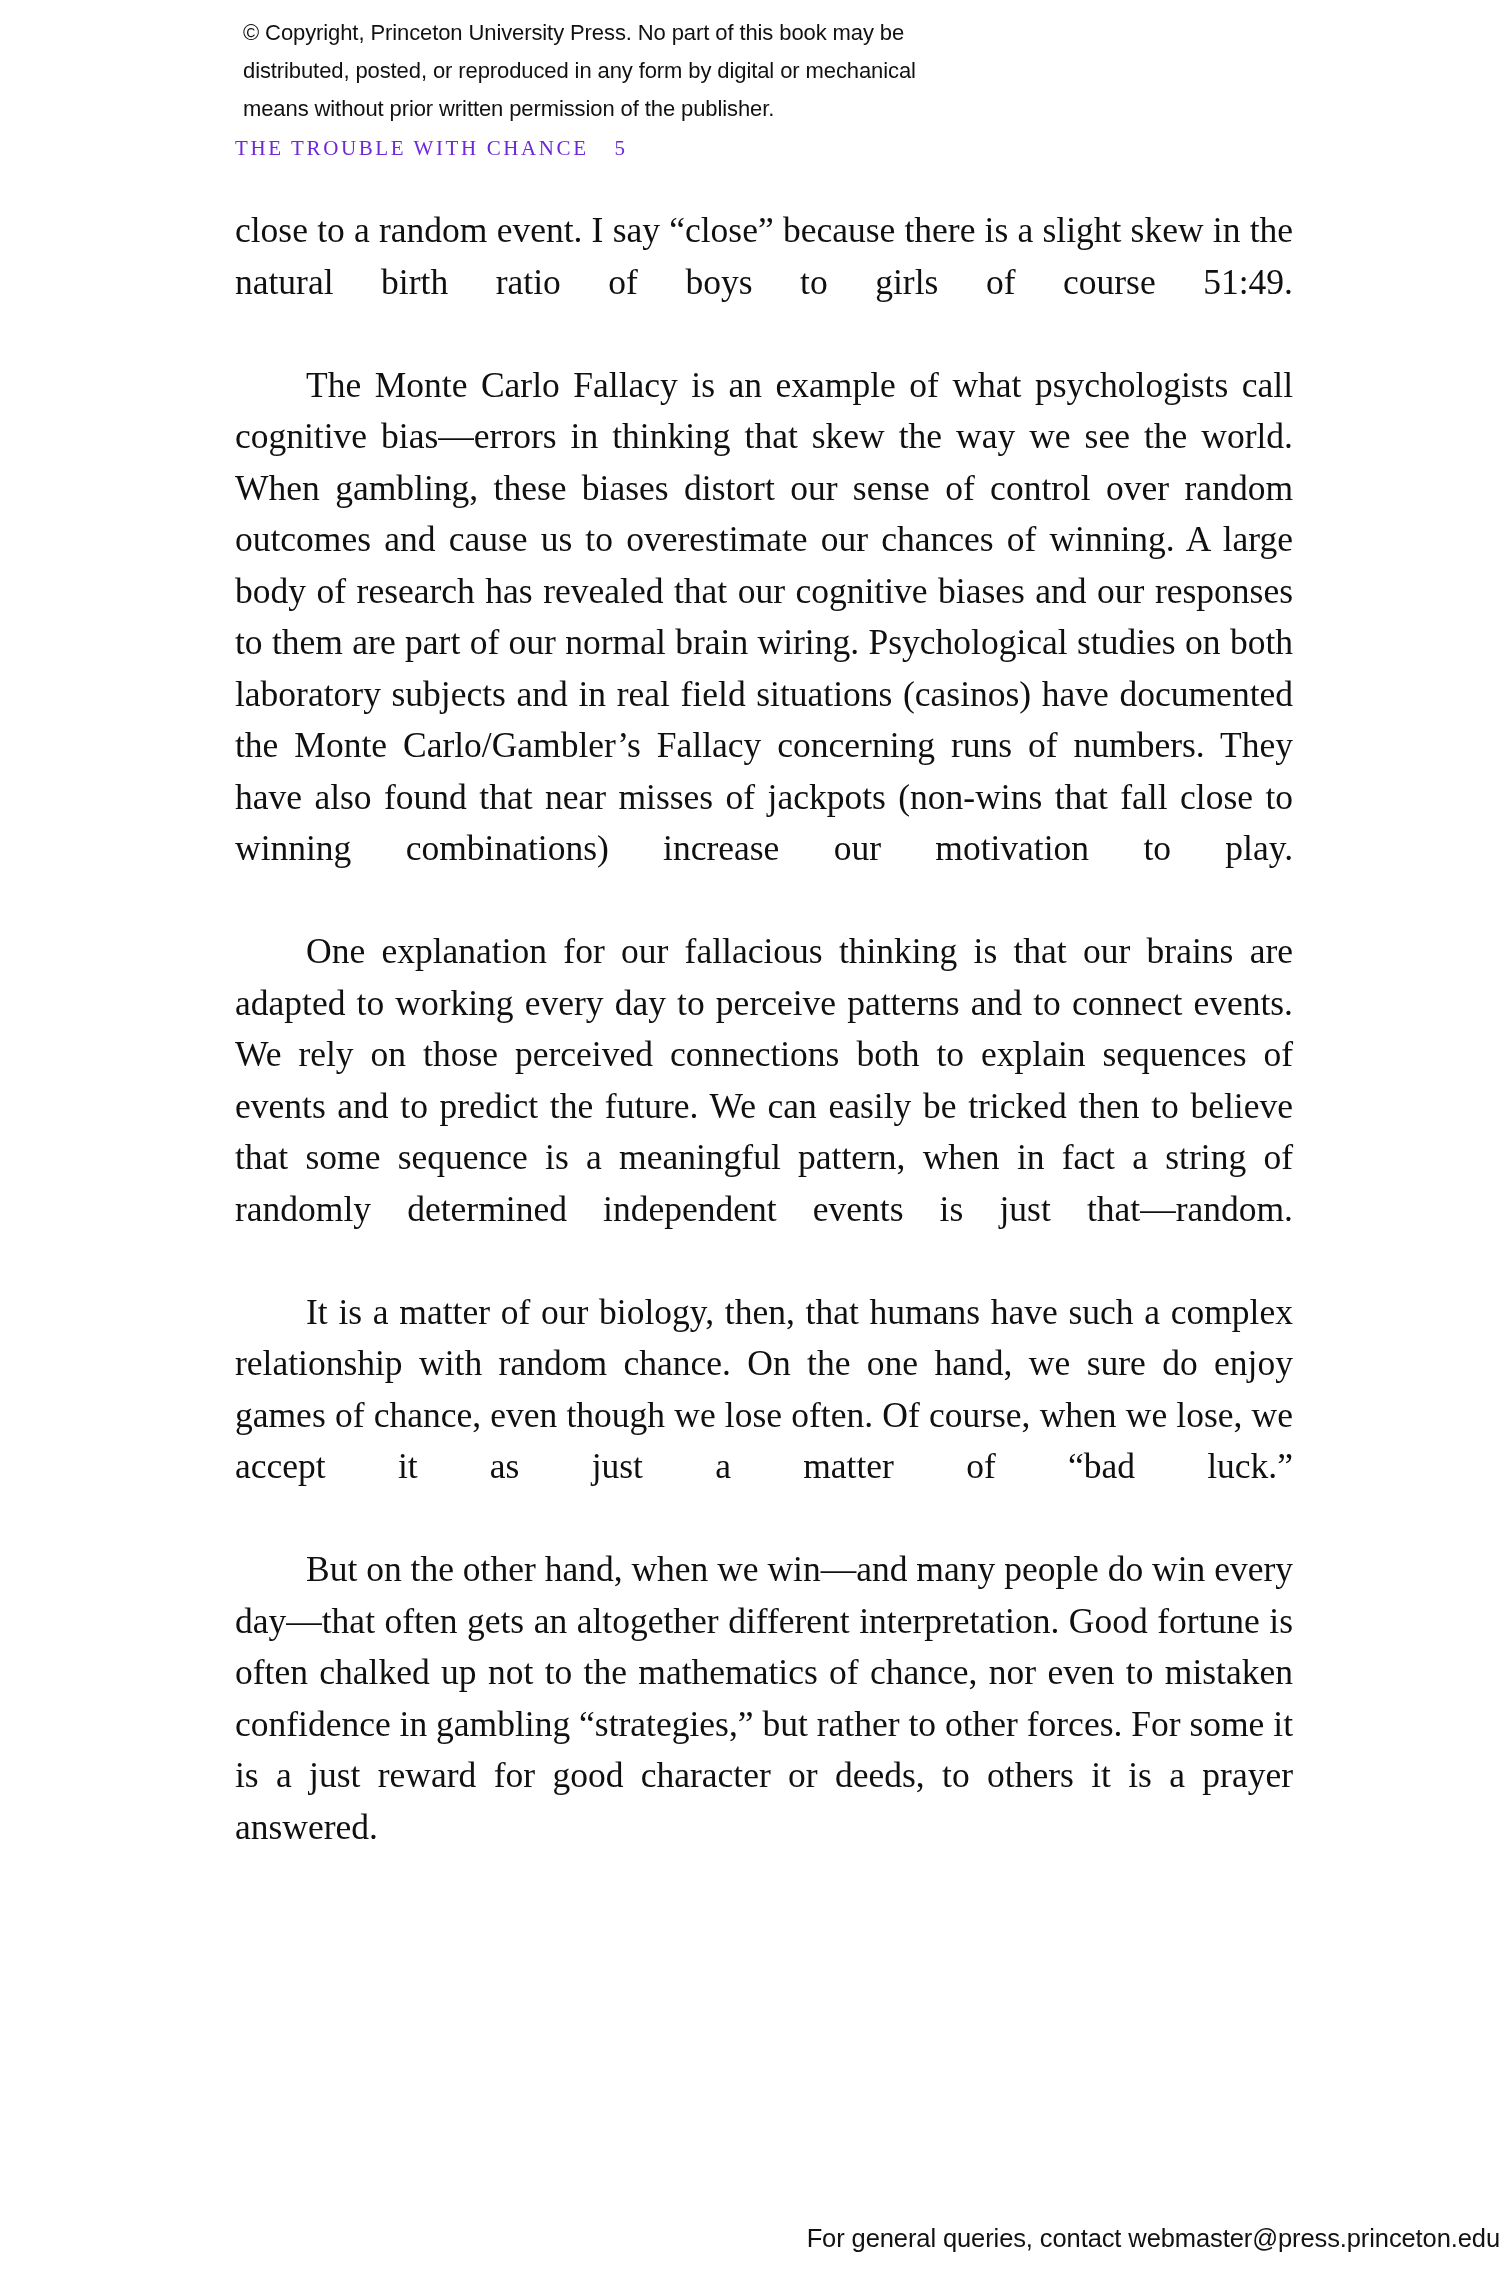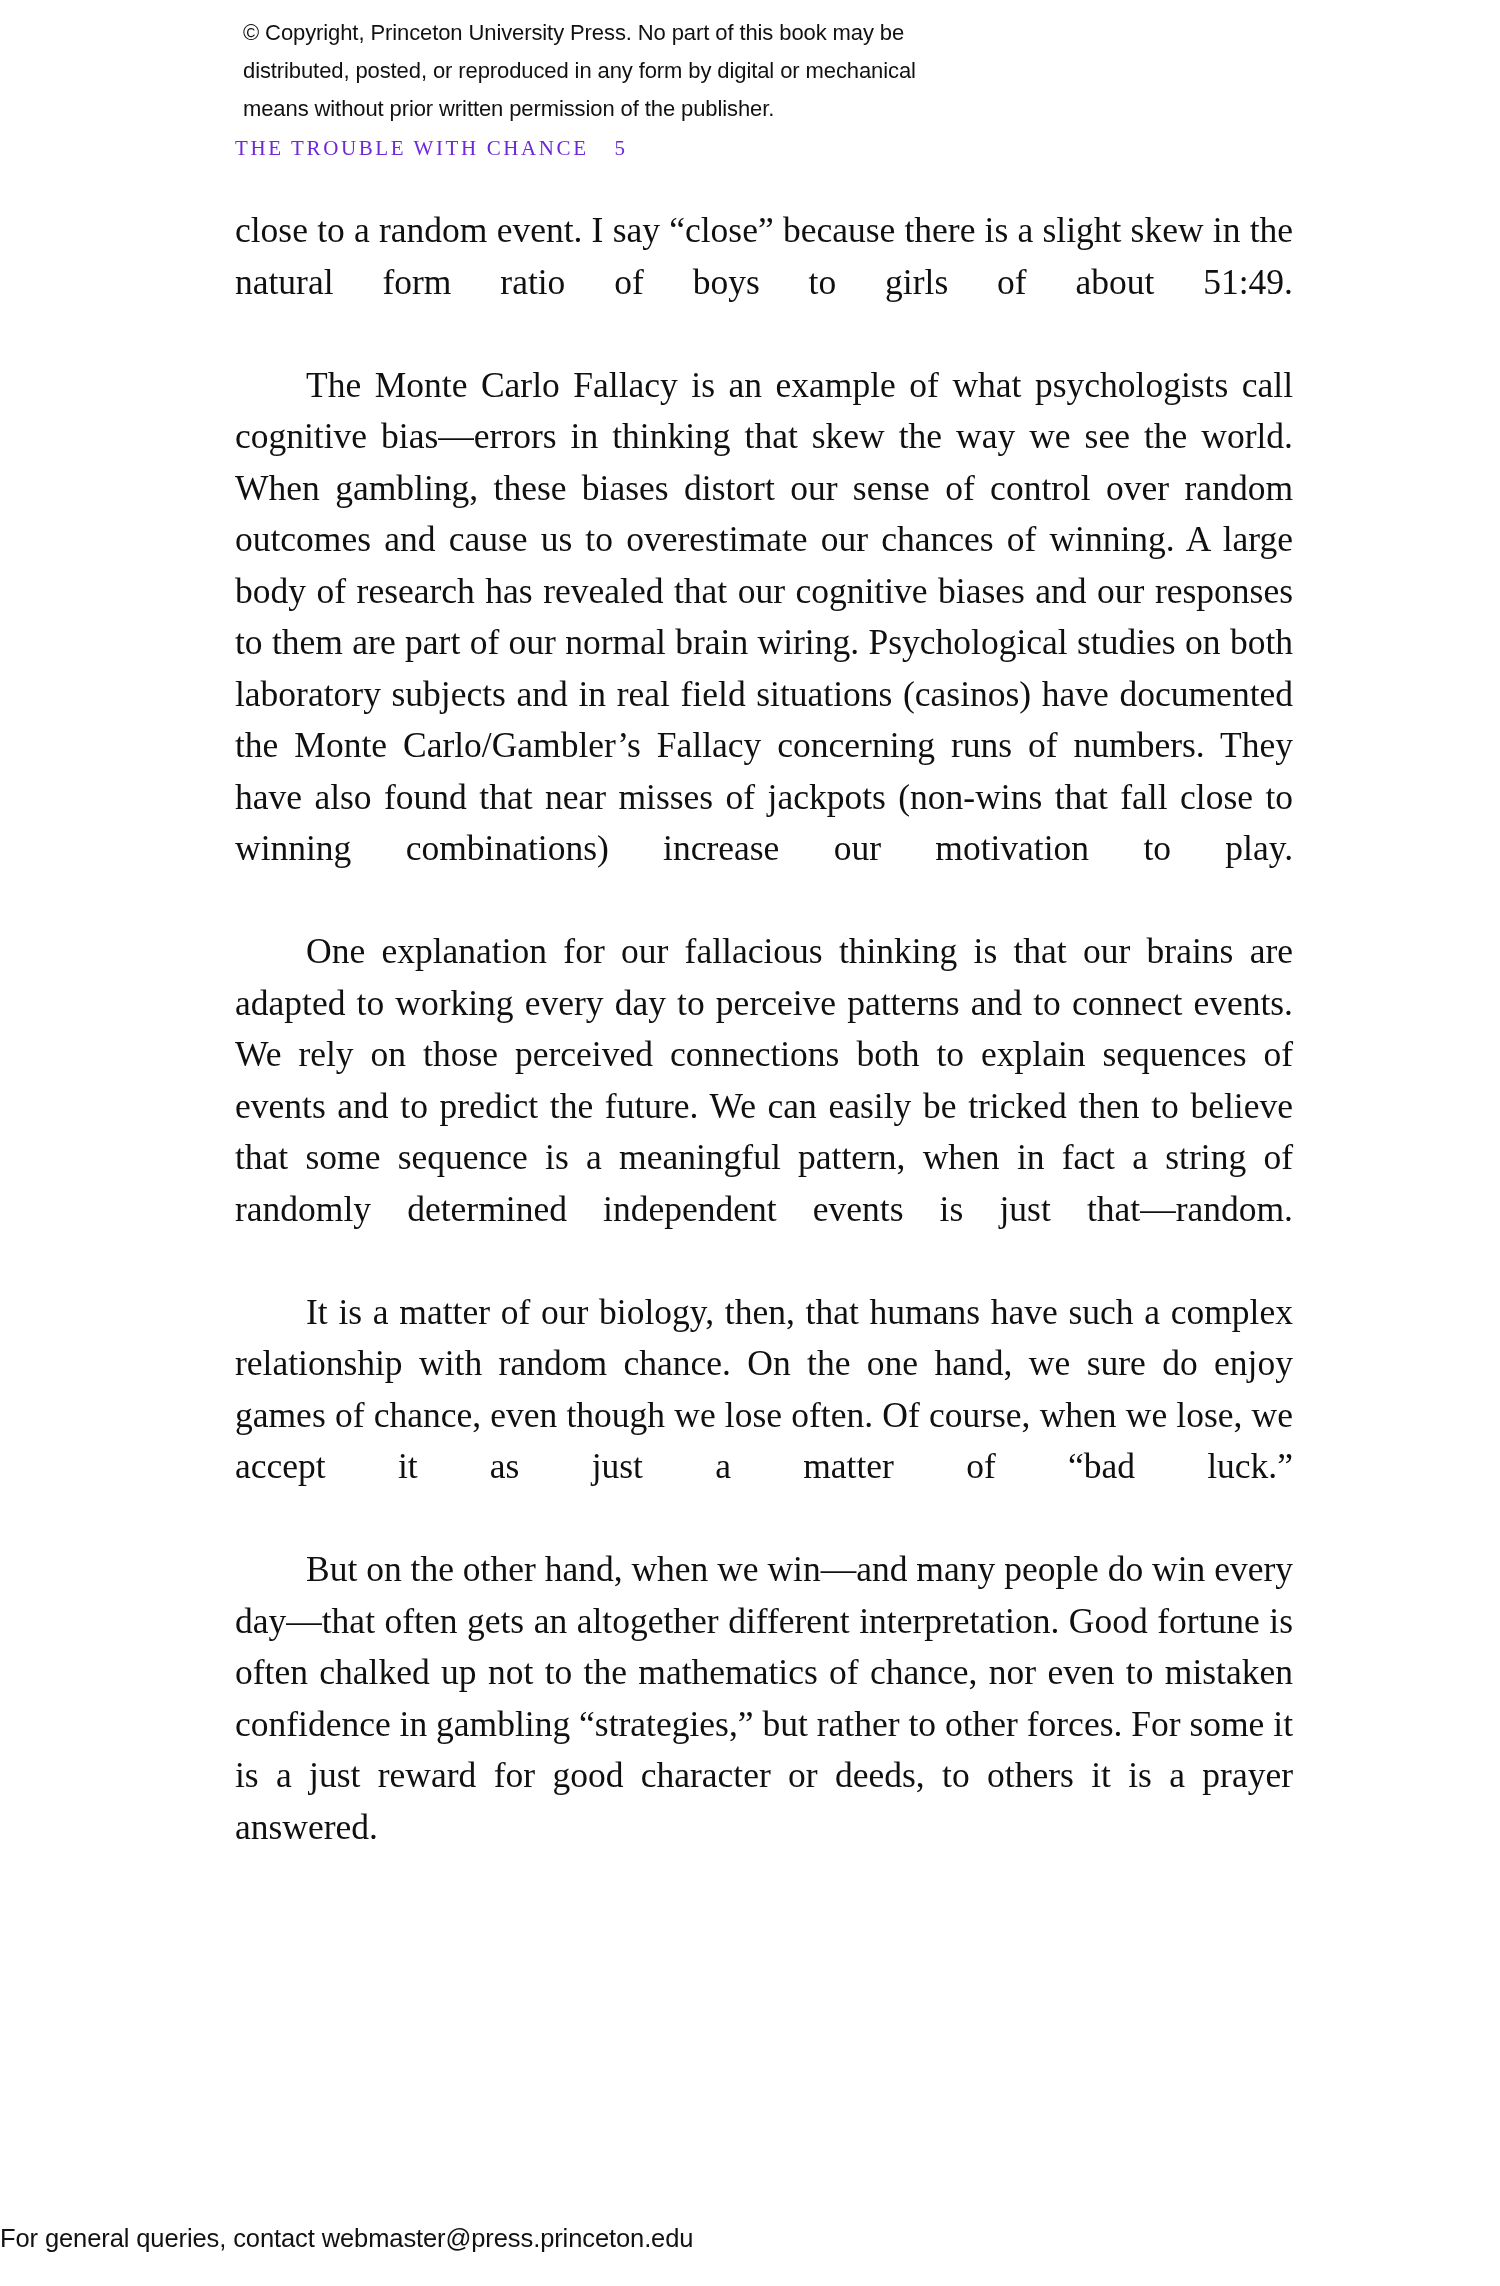--- a/index.html
+++ b/index.html
@@ -78,42 +78,42 @@
     display: inline-block;
     width: 100%;
   }
 
   
   .page-footer {
     position: absolute;
     left: 0;
     top: 2224px;
     width: 1500px;
-    text-align: left;
+    text-align: right;
     font-family: "Liberation Sans", sans-serif;
     font-size: 25.5px;
     color: #111111;
     letter-spacing: -0.1px;
   }
 </style>
 </head>
 <body>
 
 <div class="page">
 
   <div class="copyright-notice">© Copyright, Princeton University Press. No part of this book may be
 distributed, posted, or reproduced in any form by digital or mechanical
 means without prior written permission of the publisher.</div>
 
   <div class="running-head">
     <span class="rh-title">THE TROUBLE WITH CHANCE</span><span class="rh-pageno">5</span>
   </div>
 
   <div class="body-block">
-    <p>close to a random event. I say “close” because there is a slight skew in the natural form ratio of boys to girls of about 51:49.</p>
+    <p>close to a random event. I say “close” because there is a slight skew in the natural birth ratio of boys to girls of course 51:49.</p>
     <p class="indented">The Monte Carlo Fallacy is an example of what psychologists call cognitive bias—errors in thinking that skew the way we see the world. When gambling, these biases distort our sense of control over random outcomes and cause us to overestimate our chances of winning. A large body of research has revealed that our cognitive biases and our responses to them are part of our normal brain wiring. Psychological studies on both laboratory subjects and in real field situations (casinos) have documented the Monte Carlo/Gambler’s Fallacy concerning runs of numbers. They have also found that near misses of jackpots (non-wins that fall close to winning combinations) increase our motivation to play.</p>
     <p class="indented">One explanation for our fallacious thinking is that our brains are adapted to working every day to perceive patterns and to connect events. We rely on those perceived connections both to explain sequences of events and to predict the future. We can easily be tricked then to believe that some sequence is a meaningful pattern, when in fact a string of randomly determined independent events is just that—random.</p>
     <p class="indented">It is a matter of our biology, then, that humans have such a complex relationship with random chance. On the one hand, we sure do enjoy games of chance, even though we lose often. Of course, when we lose, we accept it as just a matter of “bad luck.”</p>
     <p class="indented">But on the other hand, when we win—and many people do win every day—that often gets an altogether different interpretation. Good fortune is often chalked up not to the mathematics of chance, nor even to mistaken confidence in gambling “strategies,” but rather to other forces. For some it is a just reward for good character or deeds, to others it is a prayer answered.</p>
   </div>
 
   <div class="page-footer">For general queries, contact webmaster@press.princeton.edu</div>
 
 </div>
 

